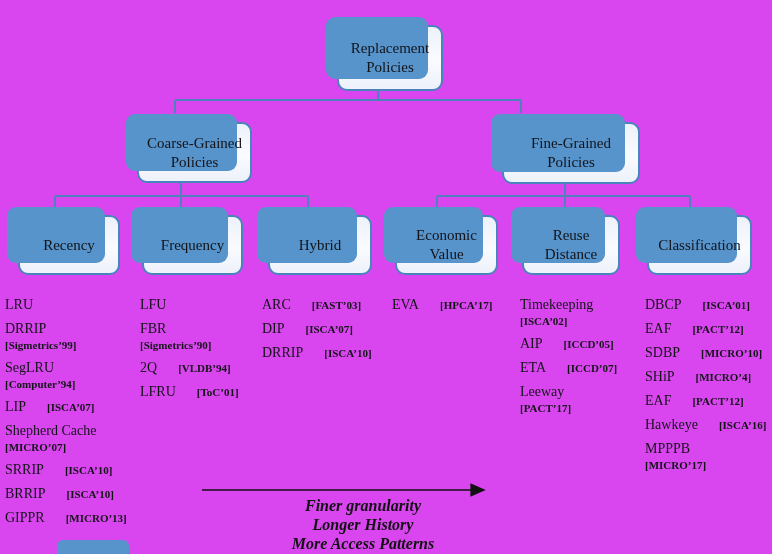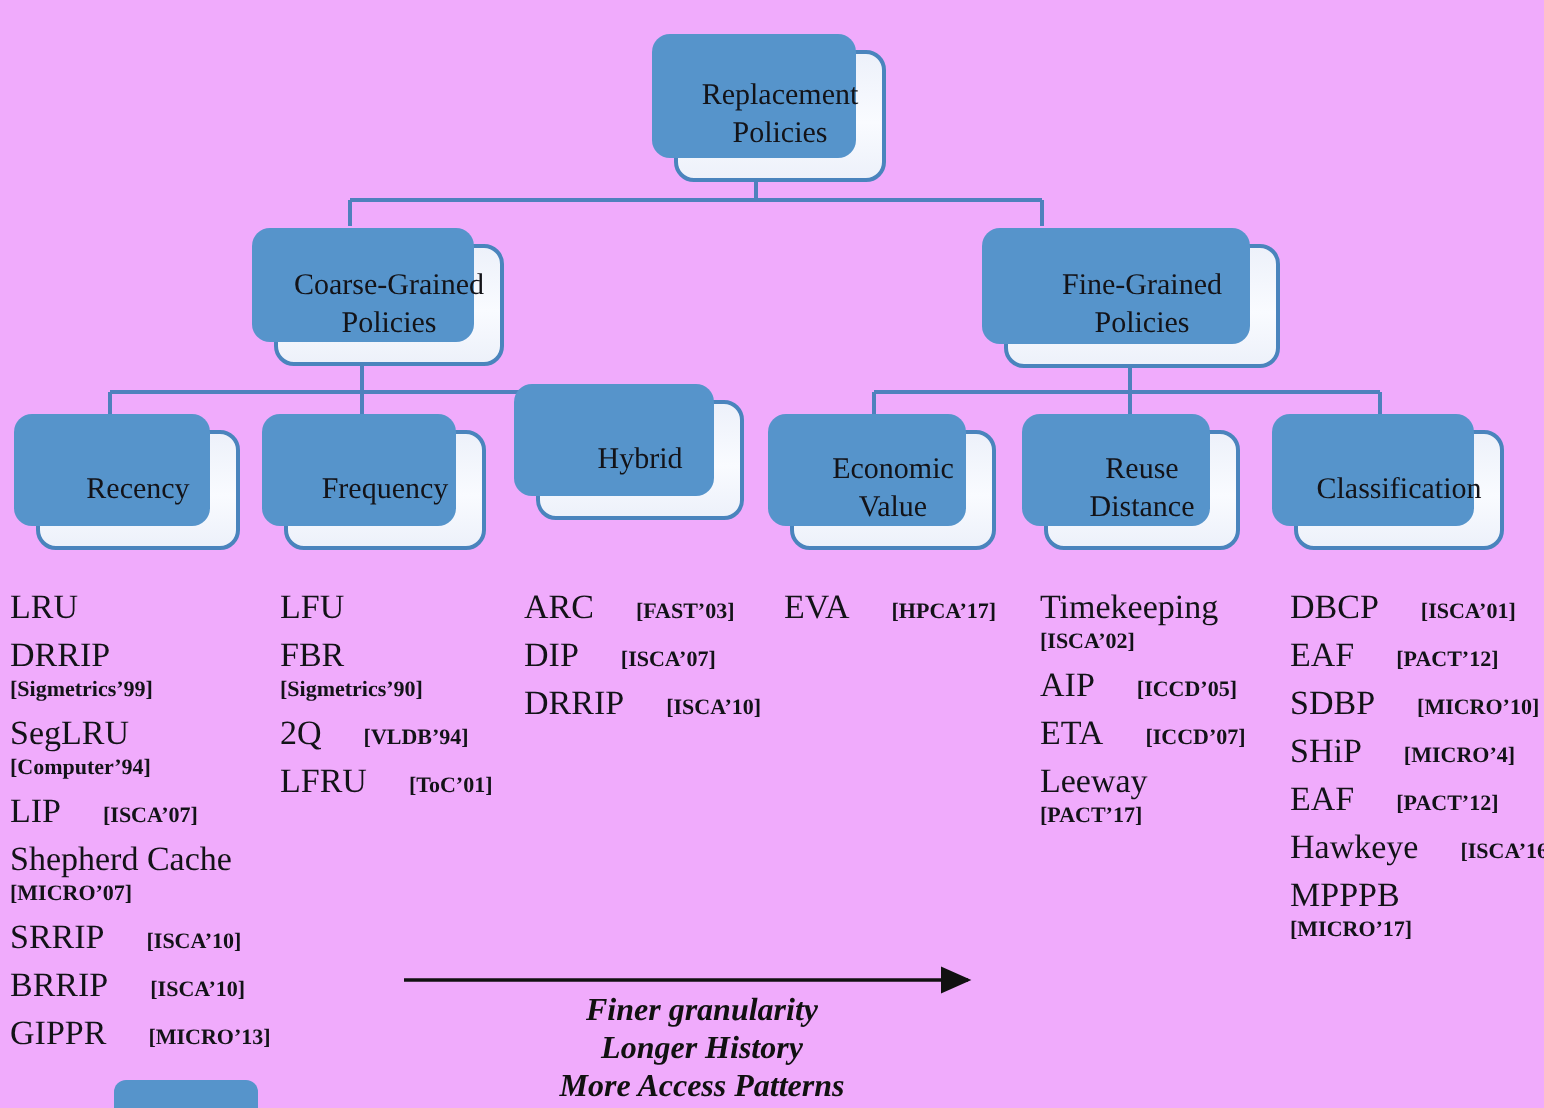--- a/index.html
+++ b/index.html
@@ -7,21 +7,21 @@
     --border-blue:#4a84bd;
     --connector-blue:#4f81bd;
     --box-fill-top:#edf1fa;
     --box-fill-bottom:#f9fbff;
     --text-color:#131318;
     --arrow-color:#111111;
   }
   *{box-sizing:border-box;margin:0;padding:0;}
   html,body{width:772px;height:554px;background:#ffffff;overflow:hidden;}
   body{font-family:"Liberation Serif","DejaVu Serif",serif;color:var(--text-color);}
-  .stage{position:relative;width:772px;height:554px;background:#f0abfc;}
+  .stage{position:relative;width:772px;height:554px;background:#d946ef;}
 
   svg.connectors{position:absolute;left:0;top:0;z-index:1;}
 
   
   .node{
     position:absolute;z-index:2;
     display:flex;align-items:center;justify-content:center;
     background:linear-gradient(180deg,var(--box-fill-top) 0%,var(--box-fill-bottom) 55%,var(--box-fill-top) 100%);
     border:2px solid var(--border-blue);
     border-radius:10px;
@@ -33,42 +33,42 @@
   }
   .nlabel{
     white-space:pre-line;text-align:center;
     font-size:15px;line-height:1.25;color:var(--text-color);
   }
   .n-root{left:337px;top:25px;width:106px;height:66px;}
   .n-coarse{left:137px;top:122px;width:115px;height:61px;}
   .n-fine{left:502px;top:122px;width:138px;height:62px;}
   .n-recency{left:18px;top:215px;width:102px;height:60px;}
   .n-frequency{left:142px;top:215px;width:101px;height:60px;}
-  .n-hybrid{left:268px;top:200px;width:104px;height:60px;}
+  .n-hybrid{left:268px;top:215px;width:104px;height:60px;}
   .n-economic{left:395px;top:215px;width:103px;height:60px;}
   .n-reuse{left:522px;top:215px;width:98px;height:60px;}
   .n-classification{left:647px;top:215px;width:105px;height:60px;}
 
   
   .list{position:absolute;z-index:2;top:295px;}
   .l-recency{left:5px;width:132px;}
   .l-frequency{left:140px;width:120px;}
   .l-hybrid{left:262px;width:126px;}
   .l-economic{left:392px;width:122px;}
   .l-reuse{left:520px;width:122px;}
   .l-classification{left:645px;width:126px;}
   .entry{margin-bottom:5px;white-space:nowrap;}
-  .pname{font-size:17px;line-height:18px;}
+  .pname{font-size:14px;line-height:18px;}
   .pcite{font-size:11px;font-weight:bold;line-height:15px;margin-left:21px;}
   .entry.wrap .pcite{display:block;margin-left:0;}
 
   
   svg.gran-arrow{position:absolute;left:196px;top:478px;z-index:2;}
   .caption{
-    position:absolute;left:200px;top:496px;width:302px;z-index:2;
+    position:absolute;left:212px;top:496px;width:302px;z-index:2;
     text-align:center;font-style:italic;font-weight:bold;
     font-size:16px;line-height:19px;color:var(--arrow-color);
   }
 
   
   .corner-fragment{
     position:absolute;left:57px;top:540px;width:72px;height:14px;z-index:2;
     background:var(--box-blue);border-radius:6px 6px 0 0;
   }
 </style>

